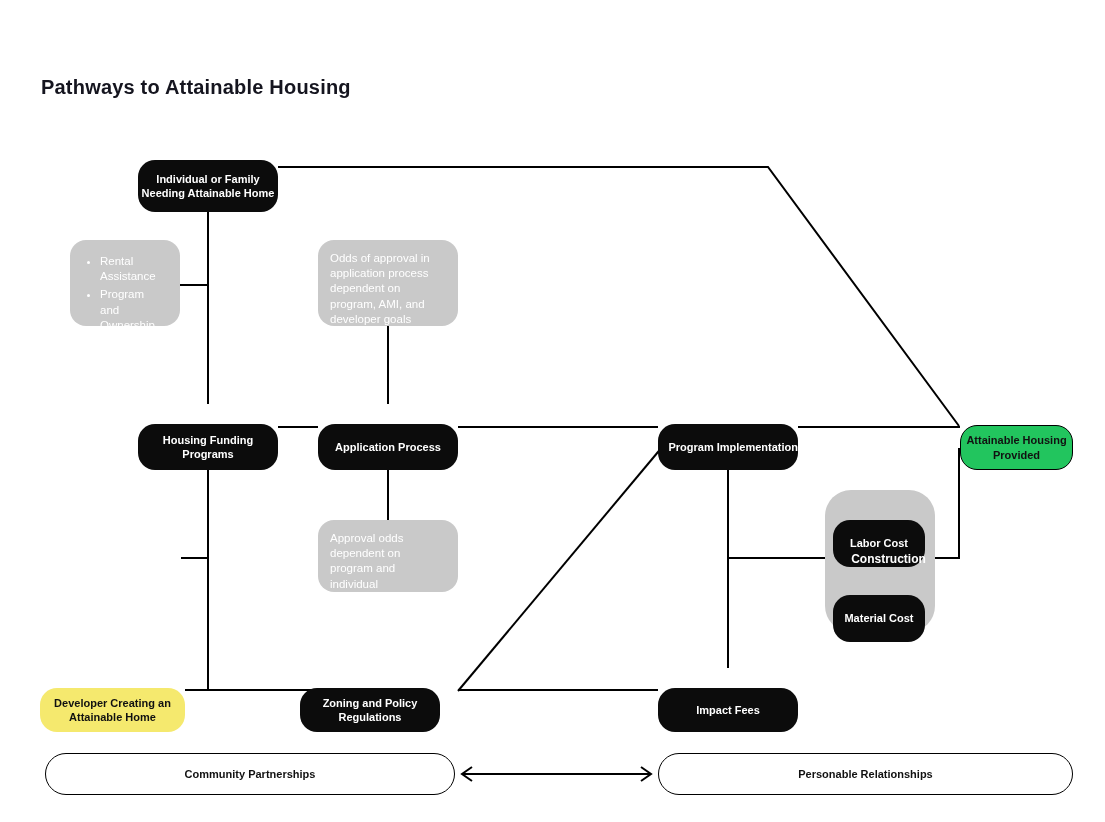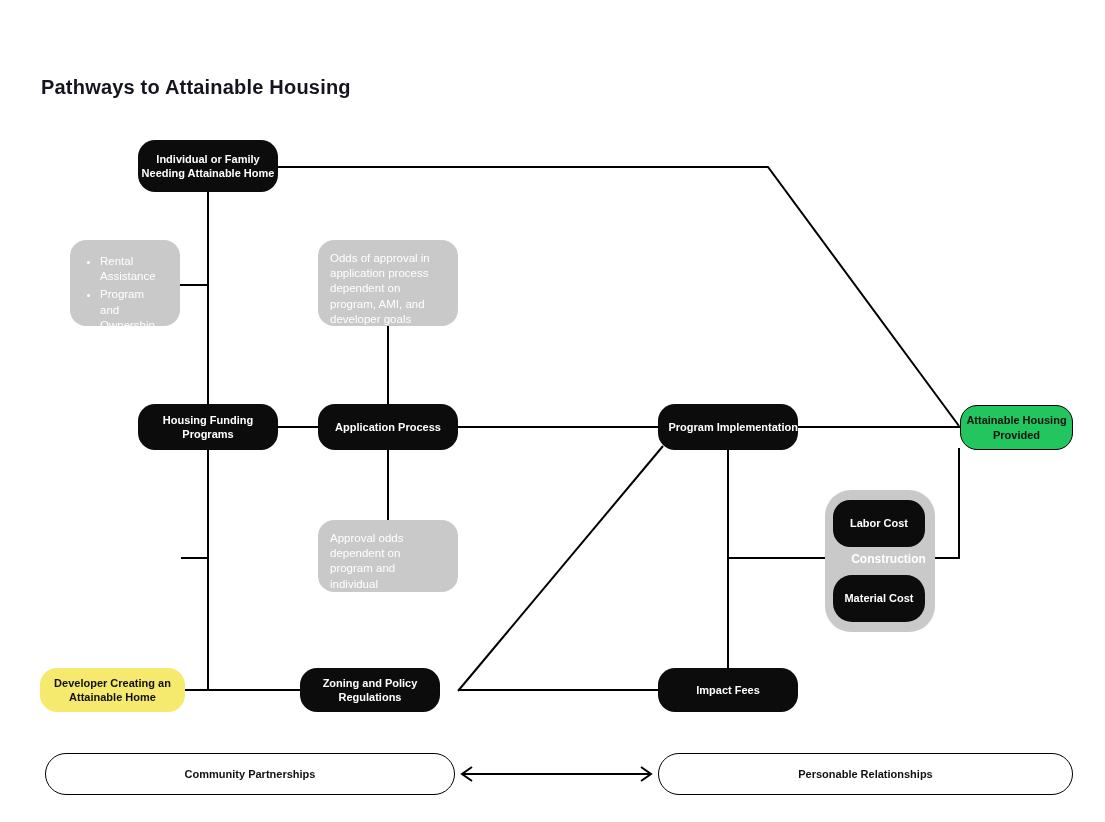--- a/index.html
+++ b/index.html
@@ -27,20 +27,21 @@
     box-sizing: border-box;
     display: flex;
     align-items: center;
     justify-content: center;
     text-align: center;
     border-radius: 17px;
     font-size: 11px;
     font-weight: 700;
     line-height: 1.3;
     padding: 4px 0;
+    margin-top: 20px;
   }
   .node.black { background: #0c0c0c; color: #ffffff; }
   .node.yellow { background: #f5e96e; color: #111111; }
   .node.pink { background: #22c55e; color: #111111; border: 1.6px solid #000000; }
   .note {
     position: absolute;
     box-sizing: border-box;
     background: #c9c9c9;
     color: #ffffff;
     border-radius: 16px;
@@ -159,21 +160,21 @@
 
   <div class="note" style="left:318px; top:520px; width:140px; height:72px;">
     <span>Approval odds dependent on program and individual qualifications</span>
   </div>
 
   <div class="group" style="left:825px; top:490px; width:110px; height:142px;">
     <div class="node black" style="left:8px; top:10px; width:92px; height:47px;">
       <span>Labor Cost</span>
     </div>
     <div class="group-label" style="top:62px;padding-left:17px;">Construction</div>
-    <div class="node black" style="left:8px; top:85px; width:92px; height:47px;border-radius:19px;">
+    <div class="node black" style="left:8px; top:85px; width:92px; height:47px;">
       <span>Material Cost</span>
     </div>
   </div>
 
   <div class="node yellow" style="left:40px; top:668px; width:145px; height:44px;">
     <span>Developer Creating an Attainable Home</span>
   </div>
   <div class="node black" style="left:300px; top:668px; width:140px; height:44px;">
     <span>Zoning and Policy Regulations</span>
   </div>

